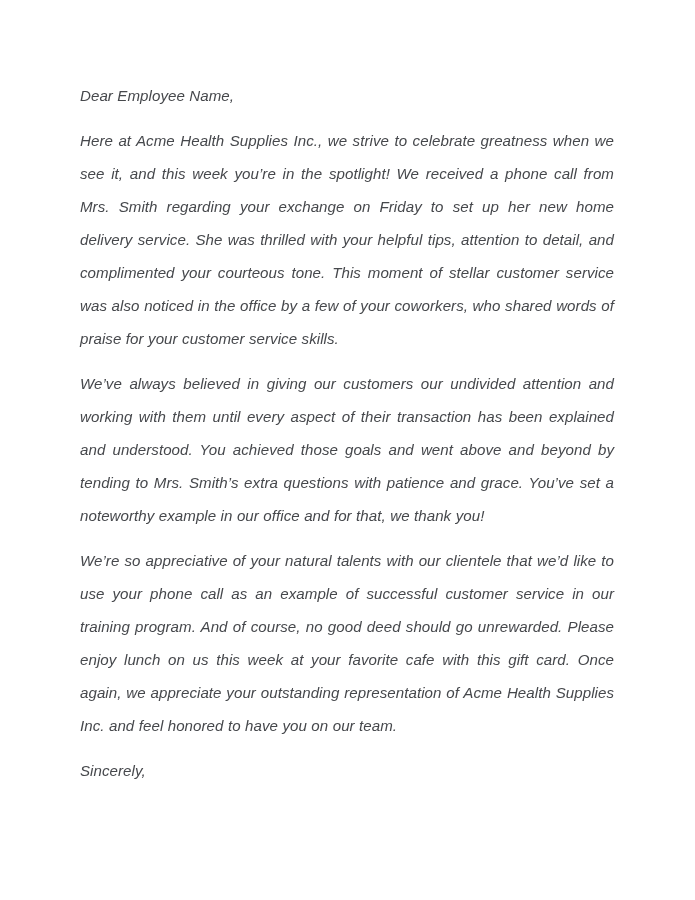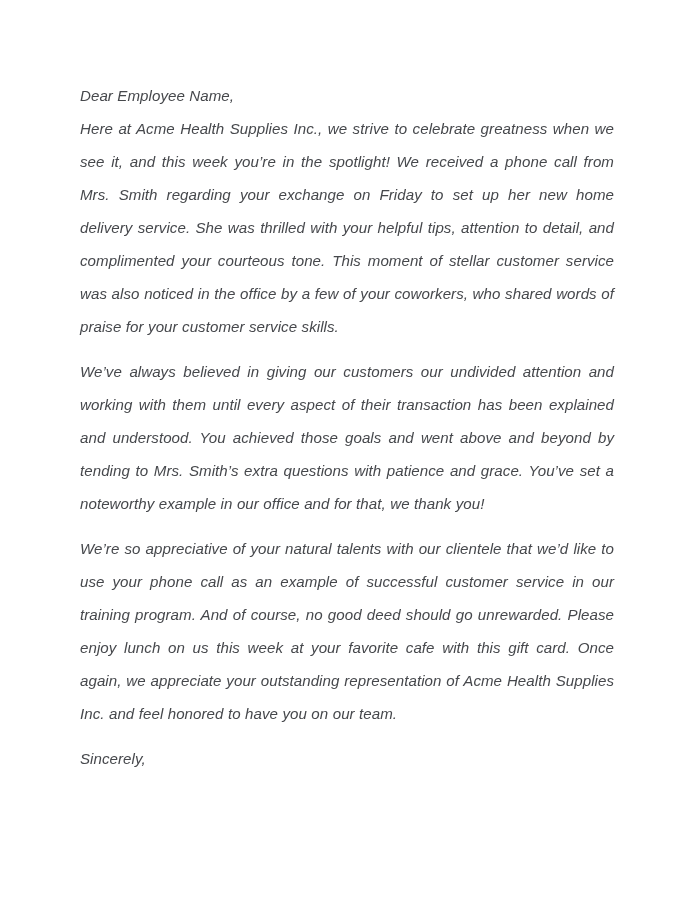--- a/index.html
+++ b/index.html
@@ -33,21 +33,21 @@
     font-style: italic;
     font-size: 15.1px;
     line-height: 33px;
     color: #46484c;
     letter-spacing: 0.05px;
     word-spacing: 0.2px;
     margin: 0;
   }
   .salutation {
     text-align: left;
-    margin-bottom: 0;
+    margin-bottom: 12px;
   }
   .paragraph {
     text-align: justify;
     text-justify: inter-word;
     margin-bottom: 12px;
   }
   .paragraph:last-of-type {
     margin-bottom: 12px;
   }
   .closing {

